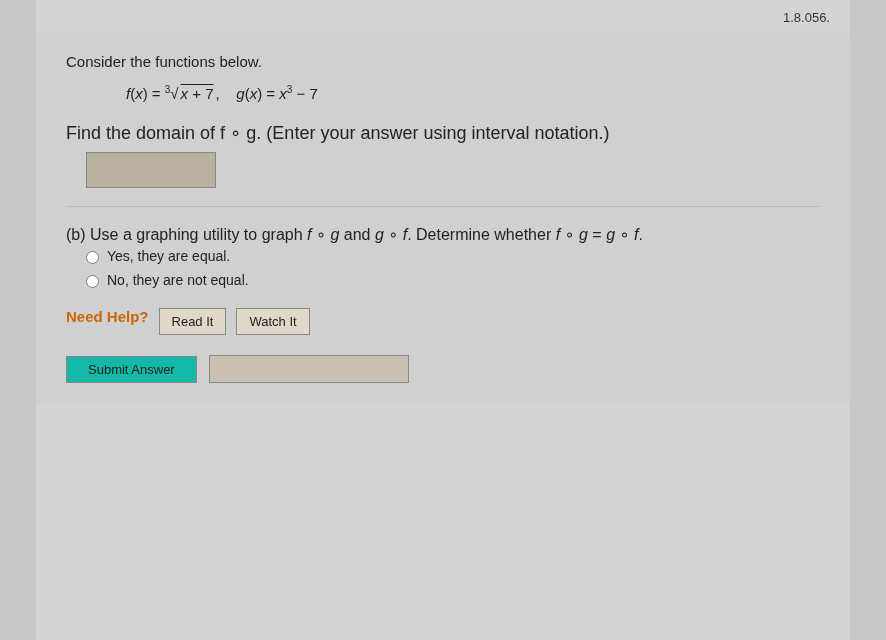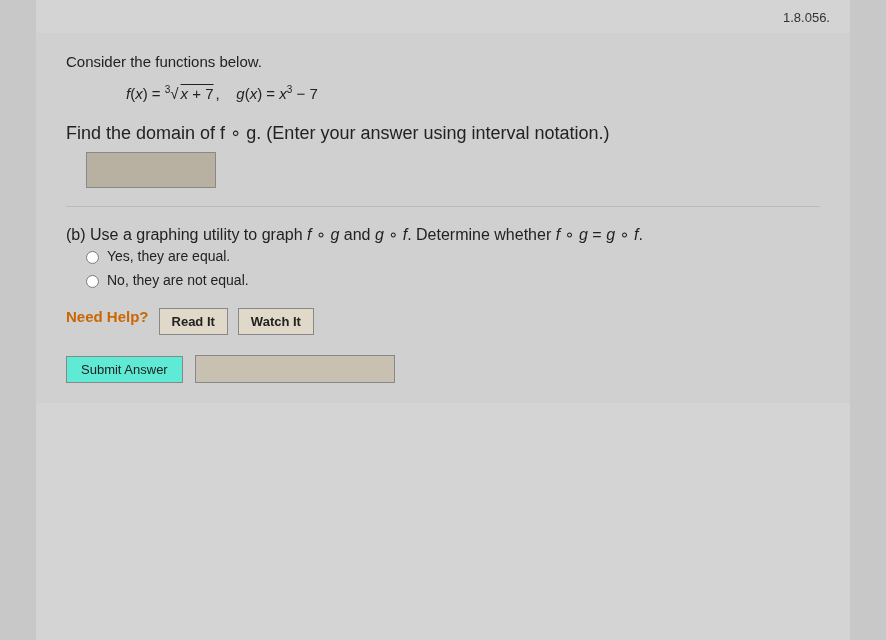--- a/index.html
+++ b/index.html
@@ -149,36 +149,35 @@
       color: #cc6600;
     }
 
     .help-button {
       padding: 5px 12px;
       font-size: 13px;
       cursor: pointer;
       border: 1px solid #888;
       background-color: #e0d8c8;
       color: #222;
-      font-weight: bold;
     }
 
     .submit-row {
       display: flex;
       align-items: center;
       gap: 12px;
       margin-top: 10px;
     }
 
     .submit-button {
-      padding: 5px 14px;
+      padding: 5px 21px;
       font-size: 13px;
       cursor: pointer;
       border: 1.5px solid #888;
-      background-color: #5eead4;
+      background-color: #14b8a6;
       color: #222;
     }
 
     .submit-input {
       width: 200px;
       height: 28px;
       background-color: #c8c0b0;
       border: 1px solid #888;
     }
 

